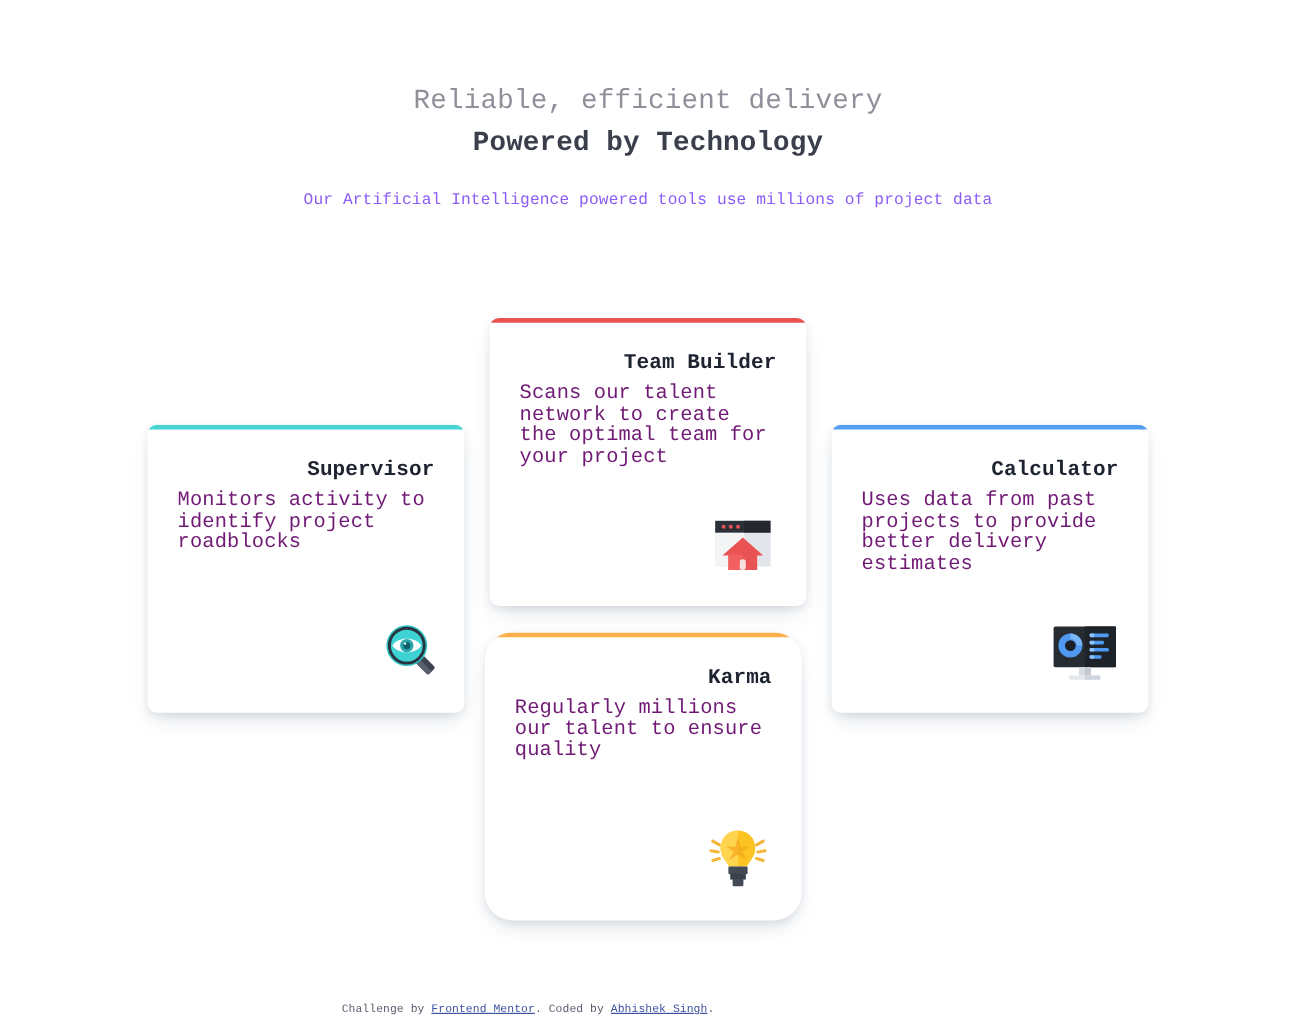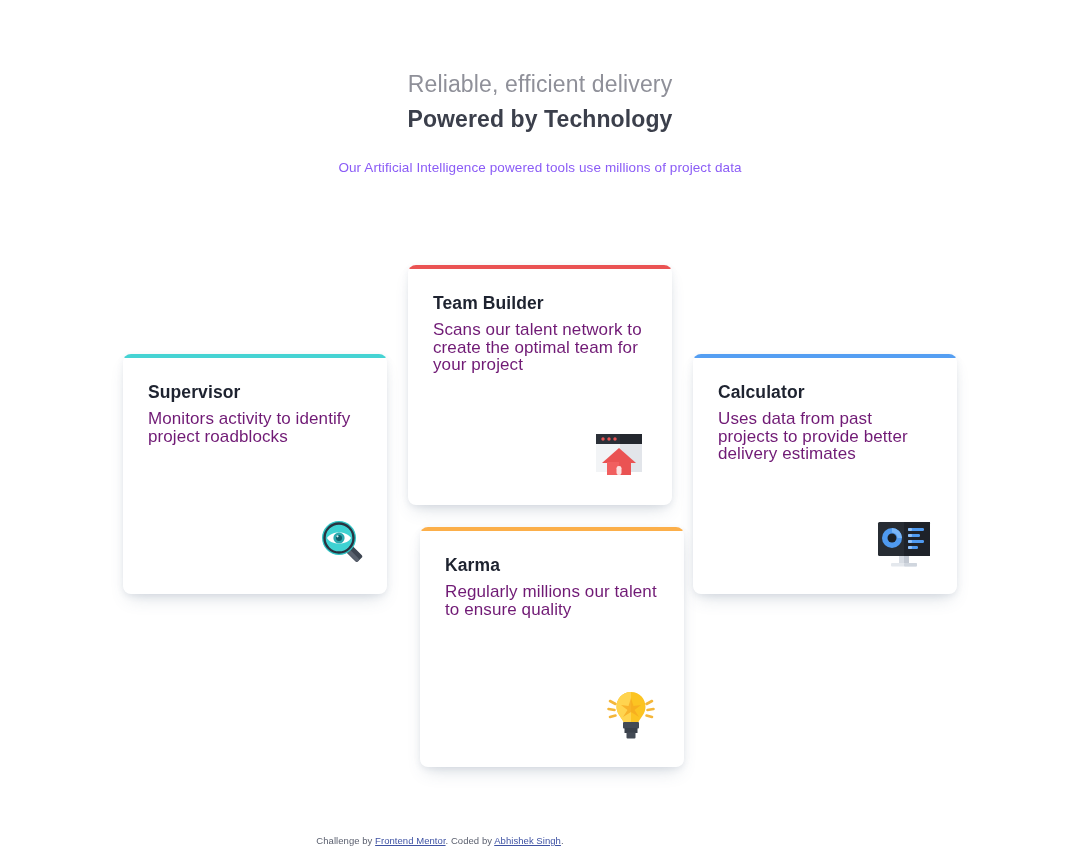--- a/index.html
+++ b/index.html
@@ -10,20 +10,21 @@
     background: #ffffff;
     font-family: "Liberation Sans", sans-serif;
     overflow: hidden;
   }
 
   .page {
     position: relative;
     width: 1080px;
     height: 846px;
     background: #ffffff;
+    font-family: Liberation Mono, monospace;
   }
 
   
   .header {
     position: absolute;
     top: 68px;
     left: 0;
     width: 1080px;
     text-align: center;
   }
@@ -72,29 +73,30 @@
     top: 0; left: 0;
     width: 100%;
     height: 4px;
     border-top-left-radius: 8px;
     border-top-right-radius: 8px;
     background: var(--accent);
   }
 
   .card-supervisor  { left: 123px; top: 354px; --accent: #45d3d3; }
   .card-teambuilder { left: 408px; top: 265px; --accent: #ea5353; }
-  .card-karma       { left: 420px; top: 527px; --accent: #fcaf4a; }
+  .card-karma       { left: 404px; top: 527px; border-radius: 23px; --accent: #fcaf4a; }
   .card-calculator  { left: 693px; top: 354px; --accent: #549ef2; }
 
   .card-title {
     font-size: 17.5px;
     font-weight: 700;
     color: #1e2330;
     letter-spacing: 0.1px;
     margin-bottom: 7px;
+    text-align: right;
   }
   .card-desc {
     font-size: 17px;
     font-weight: 400;
     color: #701a75;
     line-height: 17.5px;
     letter-spacing: 0.1px;
     max-width: 215px;
   }
 

